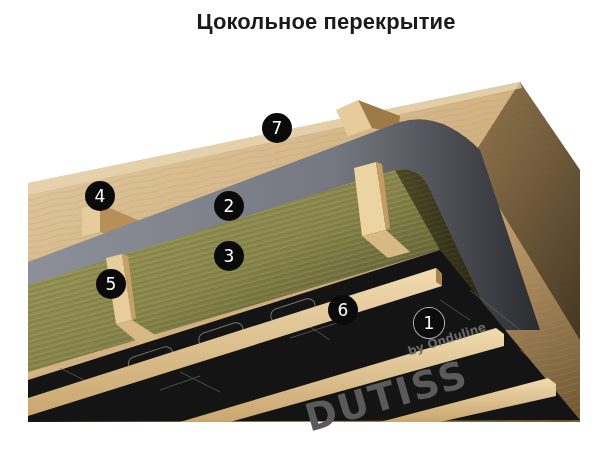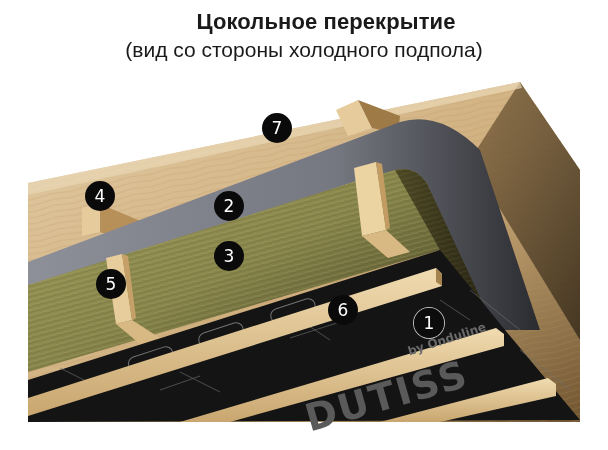--- a/index.html
+++ b/index.html
@@ -17,21 +17,20 @@
                  letter-spacing: 2px; transform-origin: left top; white-space: nowrap;
                  font-family: "DejaVu Sans", sans-serif; }
     .brand-small { position: absolute; color: #6a6a6a; font-size: 12px; font-weight: bold;
                    transform-origin: left top; white-space: nowrap; font-family: "DejaVu Sans", sans-serif; }
   </style>
 </head>
 <body>
 
 <div class="title-block">
   <div class="title">Цокольное перекрытие</div>
-  <div class="subtitle">(вид со стороны холодного подпола)</div>
 </div>
 
 <svg class="scene" viewBox="0 0 608 450" width="608" height="450" xmlns="http://www.w3.org/2000/svg">
   <defs>
     <linearGradient id="woodTop" x1="0" y1="0" x2="1" y2="1">
       <stop offset="0" stop-color="#e3cda6"></stop>
       <stop offset="0.55" stop-color="#cfae7d"></stop>
       <stop offset="1" stop-color="#6f5530"></stop>
     </linearGradient>
     <linearGradient id="woodRight" x1="0" y1="0" x2="1" y2="1">

